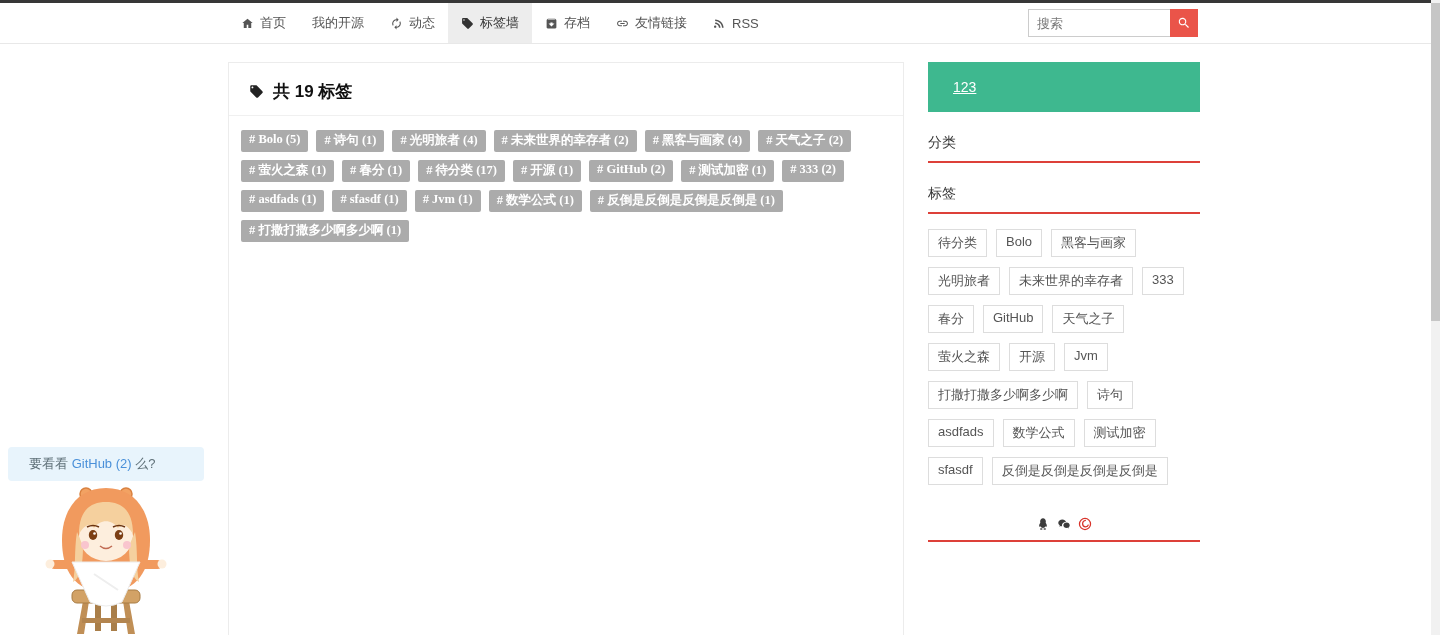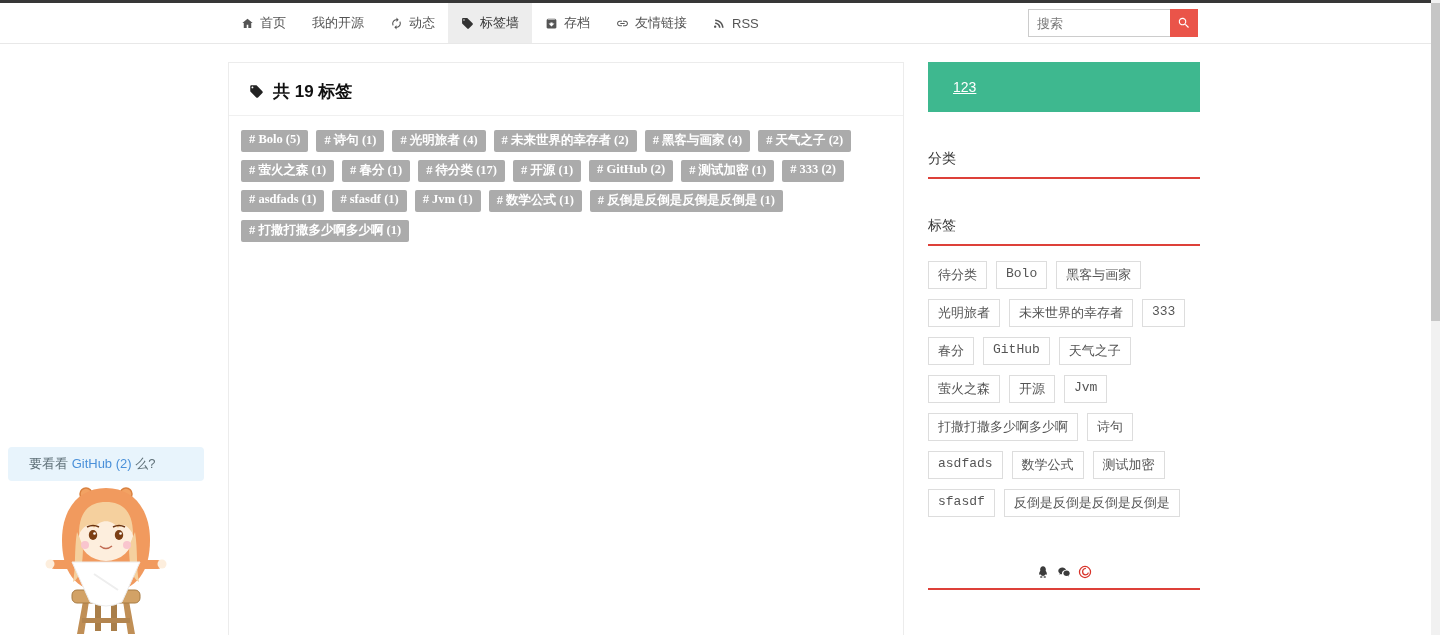--- a/index.html
+++ b/index.html
@@ -29,21 +29,21 @@
   .card-header{display:flex;align-items:center;gap:9px;padding:17px 20px 12px;
     border-bottom:1px solid #f0f0f0;}
   .card-header .icon svg{width:15px;height:15px;fill:#222;}
   .card-title{font-family:Liberation Sans, sans-serif;font-weight:bold;font-size:17px;color:#111;}
   .badge-list{padding:14px 12px;display:flex;flex-wrap:wrap;gap:8px;}
   .badge{background:#ababab;color:#fff;font-family:"Liberation Serif",serif;font-weight:bold;
     font-size:12.5px;padding:2px 8px 3px;border-radius:2px;cursor:pointer;white-space:nowrap;text-align:right;}
   
   .sidebar{position:absolute;left:928px;top:62px;width:272px;}
   .banner{height:50px;background:#3eb88f;color:#fff;font-size:14px;line-height:50px;padding-left:25px;box-sizing:border-box;text-decoration:underline;}
-  .widget{margin-top:38px;font-family:Liberation Mono, monospace;}
+  .widget{margin-top:22px;}
   .widget-title{font-size:14px;color:#333;padding-bottom:9px;border-bottom:2px solid #dd4039;margin-bottom:15px;}
   .chip-list{display:flex;flex-wrap:wrap;}
   .chip{border:1px solid #ddd;background:#fff;color:#555;font-size:13px;padding:4px 9px;
     margin:0 9px 10px 0;cursor:pointer;white-space:nowrap;}
   .social-title{display:flex;justify-content:center;align-items:center;gap:7px;
     padding-bottom:9px;border-bottom:2px solid #dd4039;margin-bottom:15px;}
   .social-title .icon{color:#3c3c3c;cursor:pointer;}
   .social-title .icon svg{width:14px;height:14px;}
   .social-title .icon.red{color:#d8332a;}
   

